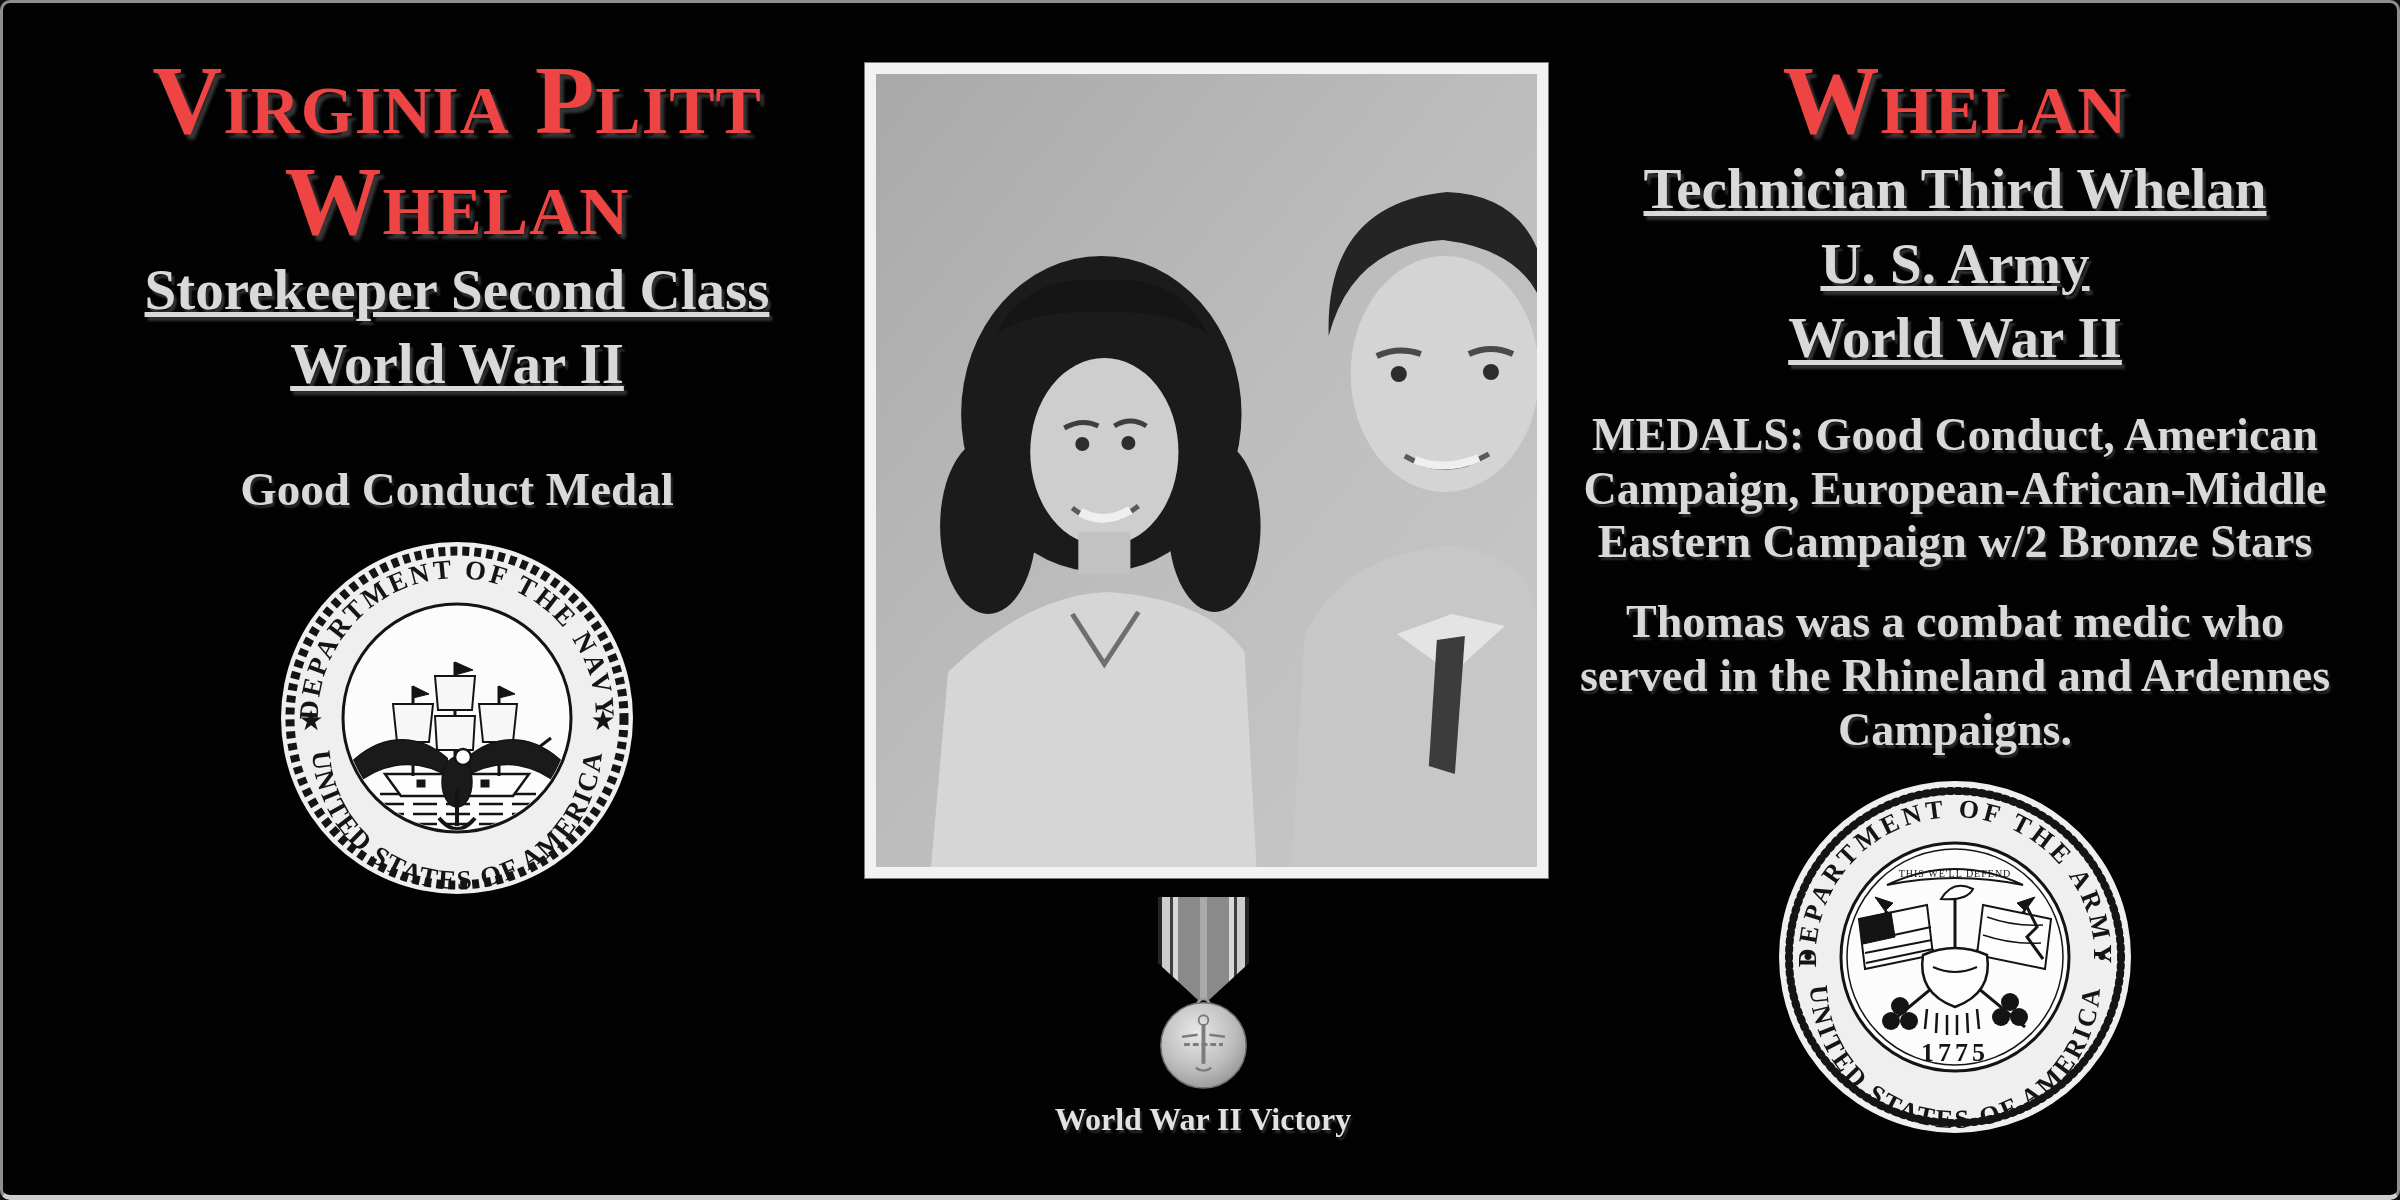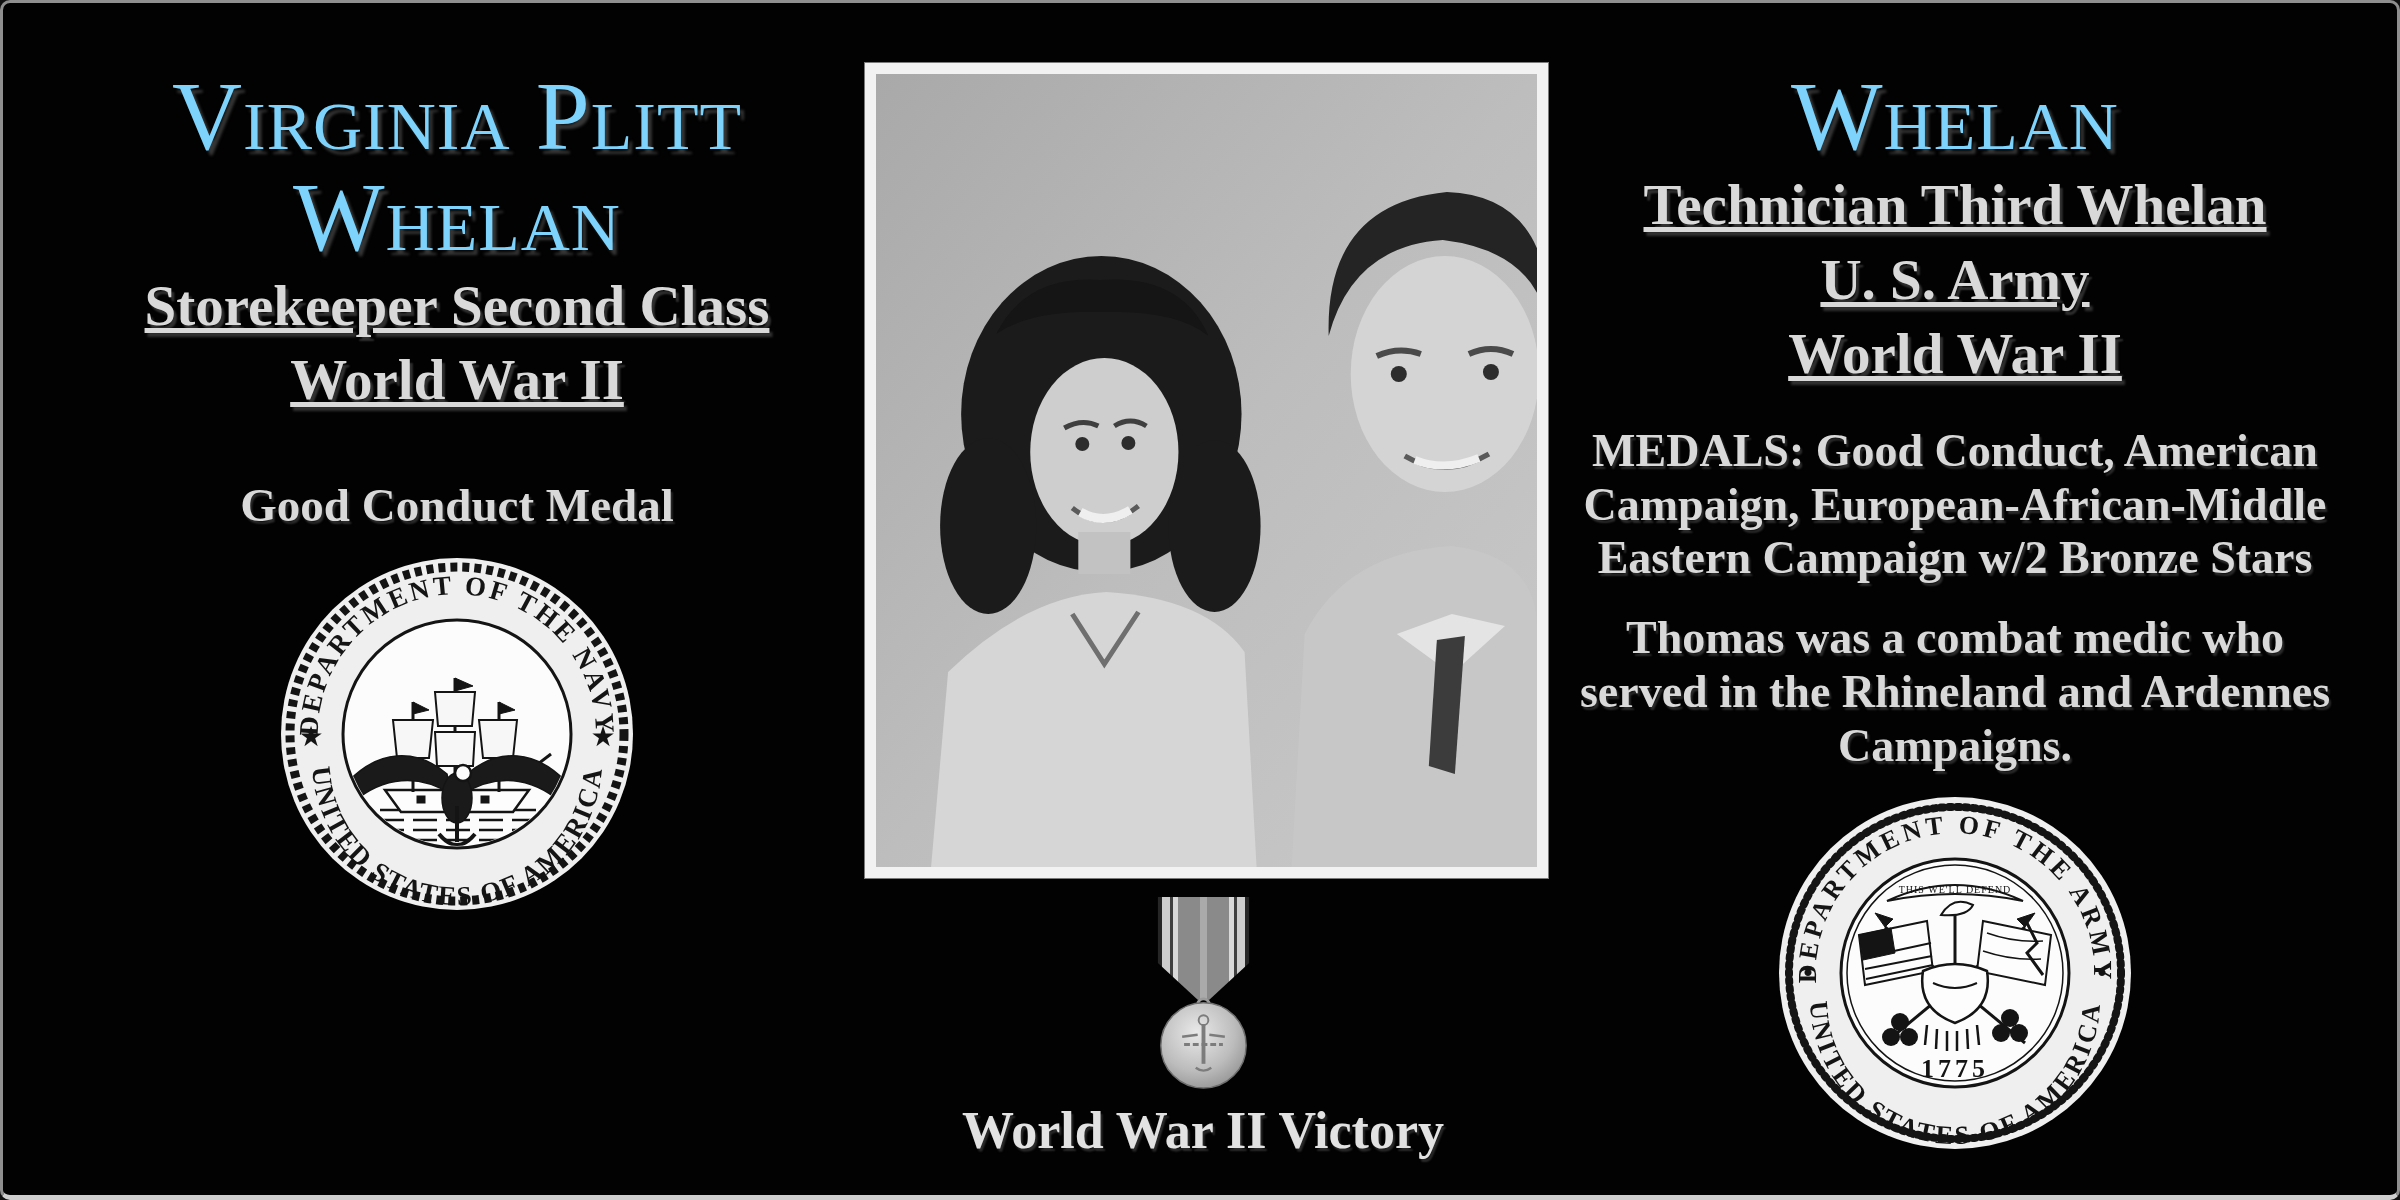--- a/index.html
+++ b/index.html
@@ -6,23 +6,23 @@
   .plaque{
     position:relative;width:2400px;height:1200px;box-sizing:border-box;
     background:#020202;color:#d9d9d9;
     font-family:"Liberation Serif", serif;
     border:3px solid #8f8f8f;border-bottom:5px solid #cfcfcf;border-radius:10px;
     overflow:hidden;
   }
   .col{position:absolute;top:48px;text-align:center;}
   .col.left{left:48px;width:812px;}
   .col.right{left:1546px;width:812px;}
-  .name{font-weight:normal;font-variant:small-caps;font-size:97px;line-height:1.04;
-        color:#7dd3fc;letter-spacing:1px;
-        text-shadow:4px 5px 3px rgba(105,105,105,.5);margin-top:16px;}
+  .name{font-weight:bold;font-variant:small-caps;font-size:97px;line-height:1.04;
+        color:#ef4444;letter-spacing:1px;
+        text-shadow:4px 5px 3px rgba(105,105,105,.5);}
   .name-line{display:block;}
   .line{font-size:57px;font-weight:bold;line-height:1.31;
         text-shadow:3px 4px 2px rgba(105,105,105,.45);text-decoration:underline;}
   .medal-line{font-size:47px;font-weight:bold;margin-top:60px;
         text-shadow:2px 3px 2px rgba(105,105,105,.4);}
   .para{font-size:46px;font-weight:bold;line-height:1.17;margin:54px auto 0;width:770px;
         text-shadow:2px 3px 2px rgba(105,105,105,.4);}
   .col.right .para.medals-para{margin-top:32px;}
   .col.right .para.bio-para{margin-top:26px;}
   .seal{margin-top:22px;}
@@ -32,21 +32,21 @@
     position:absolute;left:862px;top:60px;width:683px;height:815px;
     background:#f2f2f2;box-sizing:border-box;padding:11px;
     box-shadow:0 0 0 1px #7a7a7a;
   }
   .photo-frame svg{display:block;width:100%;height:100%;}
 
   .medal{position:absolute;left:1152px;top:893px;width:97px;height:196px;}
   .medal svg{display:block;width:100%;height:100%;}
   .medal-caption{
     position:absolute;left:900px;top:1098px;width:600px;text-align:center;
-    font-size:52px;font-weight:bold;color:#e2e2e2;
+    font-size:32px;font-weight:bold;color:#e2e2e2;
     text-shadow:2px 3px 2px rgba(105,105,105,.4);
   }
   .seal svg text{font-family:"Liberation Serif", serif;}
 </style>
 </head>
 <body>
 
 <div class="plaque">
 
   <section class="col left">

